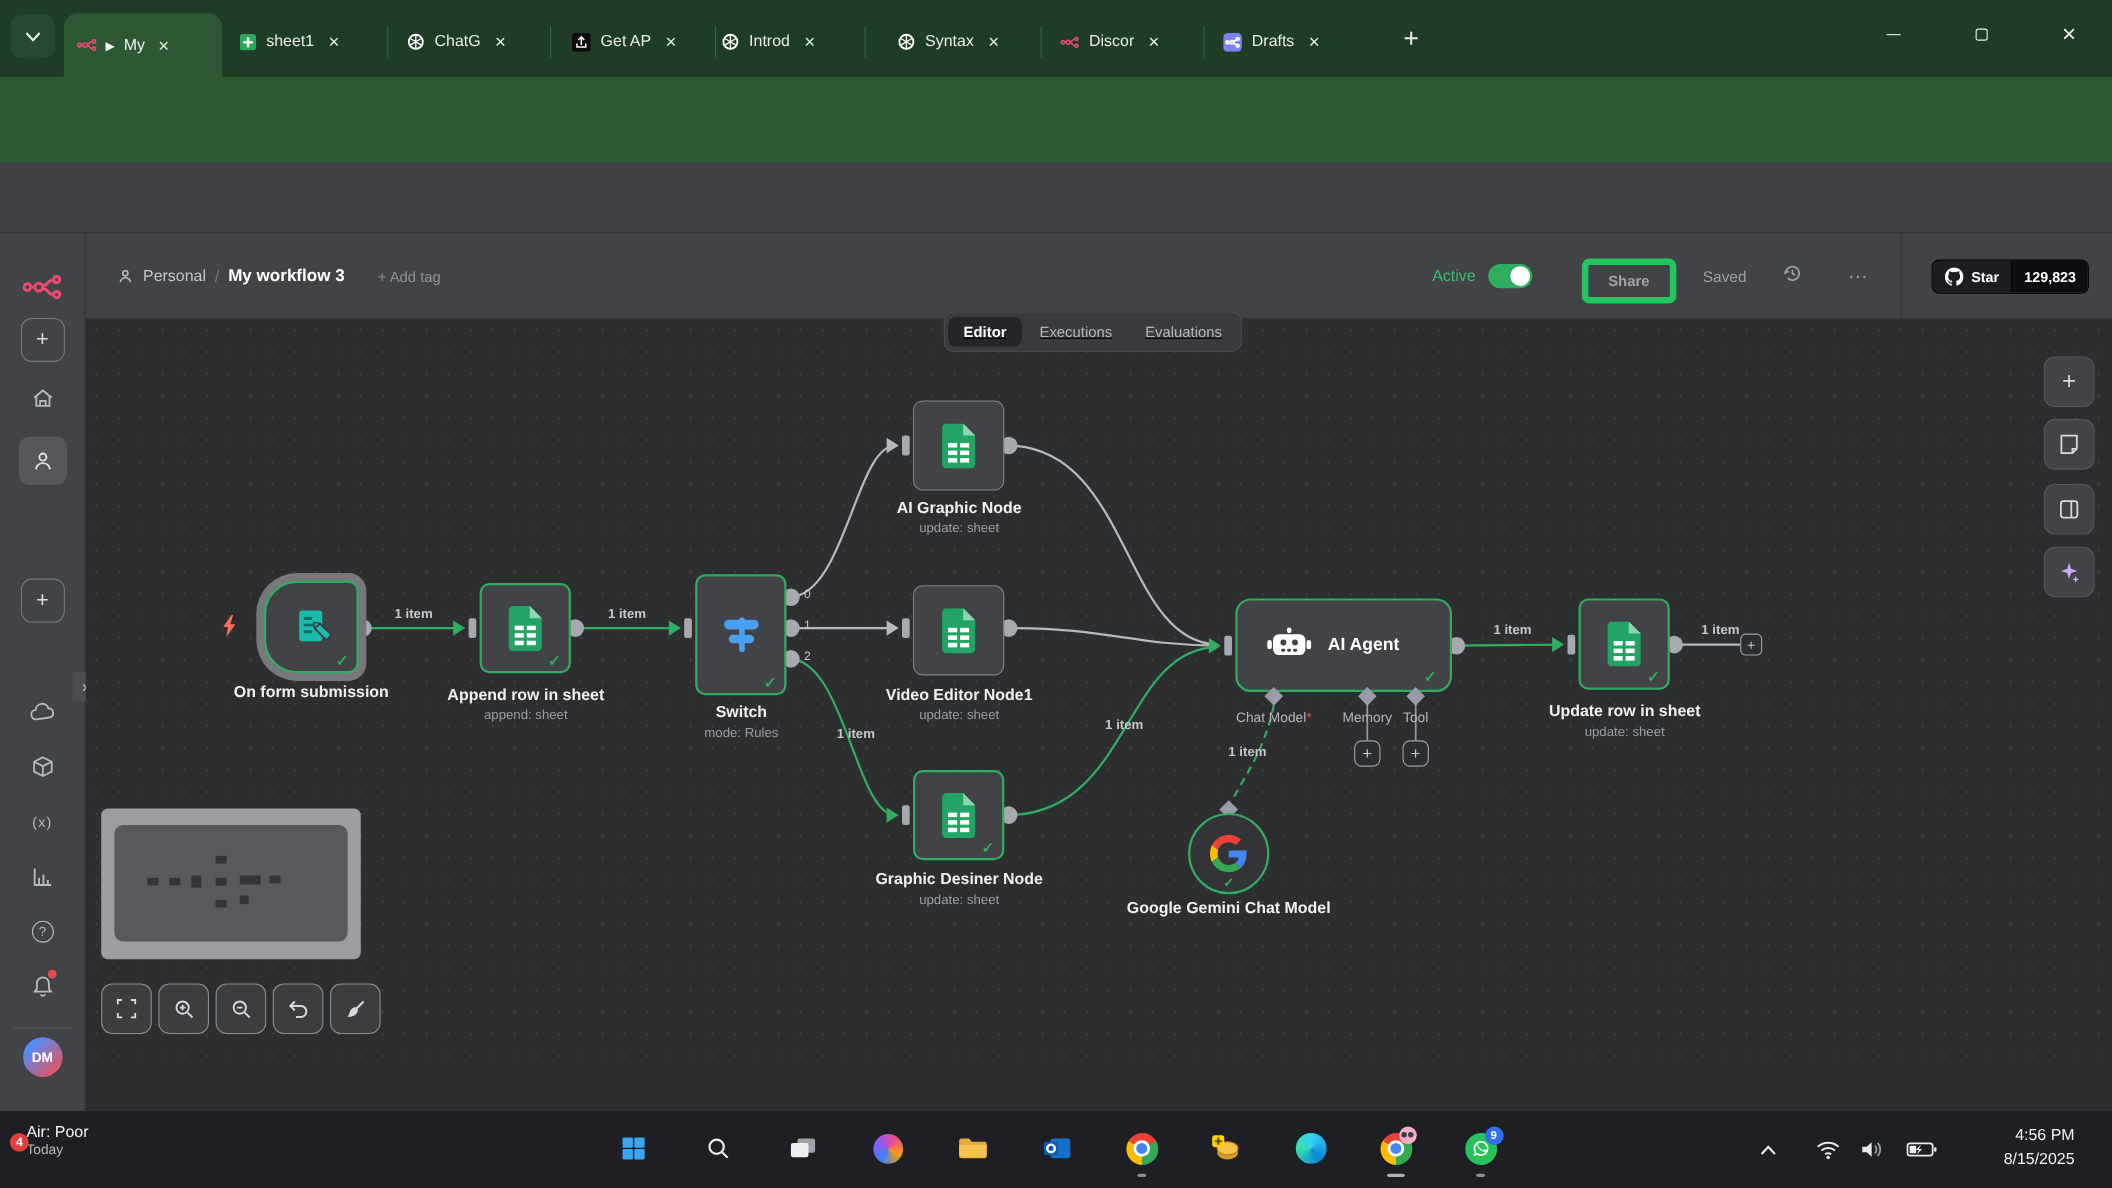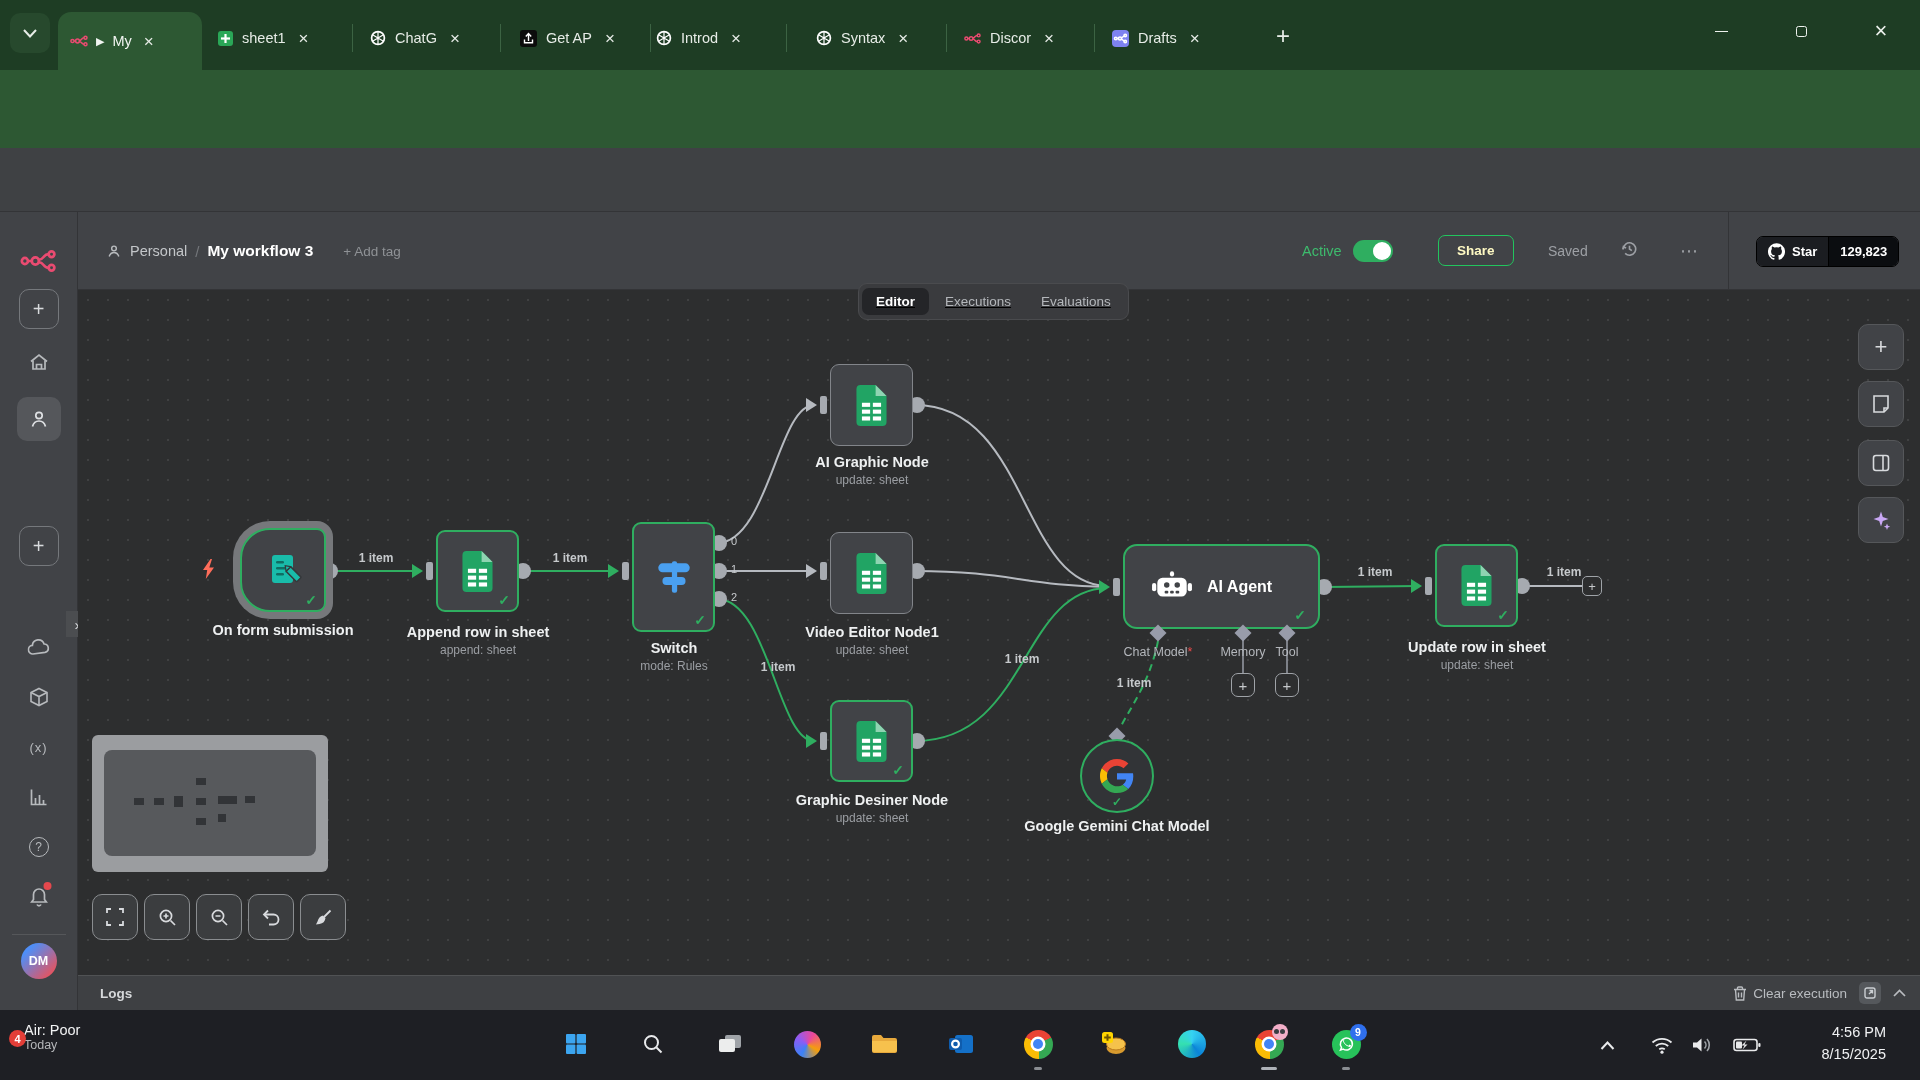--- a/index.html
+++ b/index.html
@@ -57,21 +57,21 @@
   
   .wfheader { position:absolute; left:78px; top:212px; width:1842px; height:78px; background:#414347; border-bottom:1px solid #333437; }
   .crumb { position:absolute; top:39px; transform:translateY(-50%); white-space:nowrap; }
   .crumb-project { color:#c3c6c9; font-size:14.5px; }
   .crumb-sep { color:#74777b; font-size:15px; }
   .crumb-title { color:#ffffff; font-size:15.5px; font-weight:bold; }
   .add-tag { color:#8f9296; font-size:13.5px; }
   .active-label { color:#3dbb6d; font-size:14.5px; }
   .toggle { position:absolute; left:1275px; top:28px; width:40px; height:22px; border-radius:11px; background:#2fae60; }
   .toggle-knob { position:absolute; right:2px; top:2px; width:18px; height:18px; border-radius:50%; background:#fff; }
-  .share-btn { position:absolute; left:1360px; top:23px; padding:7px 18px; border:1px solid #22c55e; border-radius:7px; color:#fef9c3; font-size:13.5px; font-weight:bold; }
+  .share-btn { position:absolute; left:1360px; top:23px; padding:7px 18px; border:6px solid #22c55e; border-radius:7px; color:#a3a3a3; font-size:13.5px; font-weight:bold; }
   .saved-label { position:absolute; left:1470px; top:39px; transform:translateY(-50%); color:#9da0a5; font-size:14px; }
   .hdr-icon { position:absolute; top:39px; transform:translateY(-50%); color:#9da0a5; }
   .hdr-divider { position:absolute; left:1650px; top:0; width:1px; height:78px; background:#333437; }
   .star-widget { position:absolute; left:1678px; top:24px; height:31px; display:flex; border-radius:7px; overflow:hidden; font-size:13px; font-weight:bold; color:#fff; border:1px solid #000; }
   .star-left { background:#1b1d21; display:flex; align-items:center; gap:7px; padding:0 11px; }
   .star-right { background:#0b0d10; display:flex; align-items:center; padding:0 11px; border-left:1px solid #000; }
 
   
   .viewtabs { position:absolute; left:858px; top:283px; height:37px; background:#3a3b3e; border:1px solid #4a4b4e; border-radius:9px; display:flex; align-items:center; padding:3px; gap:2px; z-index:5;text-decoration:underline; }
   .vtab { padding:6px 14px; font-size:13.5px; color:#b4b7bb; border-radius:7px; }
@@ -787,44 +787,20 @@
         </svg>
     </div>
     <div class="rtool" style="top:207px;">
       <svg width="20" height="20" viewBox="0 0 20 20">
           <path d="M10 1.5 11.8 7 17.5 9 11.8 11 10 16.5 8.2 11 2.5 9 8.2 7z" fill="#c9a8f5"></path>
           <path d="M16 13.5l.9 2.3 2.3.9-2.3.9-.9 2.3-.9-2.3-2.3-.9 2.3-.9z" fill="#c9a8f5"></path>
         </svg>
     </div>
   </div>
 
-  <div class="logsbar">
-    <span class="logs-title">Logs</span>
-    <span class="logs-right">
-      <span style="display:flex; align-items:center; gap:6px;">
-        <svg width="14" height="15" viewBox="0 0 14 15">
-            <g fill="none" stroke="#b9bcc0" stroke-width="1.4">
-              <path d="M1 3.5h12M4.5 3.5V2a1 1 0 0 1 1-1h3a1 1 0 0 1 1 1v1.5M2.5 3.5 3.3 14h7.4l.8-10.5M5.5 6.5v5M8.5 6.5v5"></path>
-            </g>
-          </svg>
-        <span>Clear execution</span>
-      </span>
-      <span class="popout">
-        <svg width="12" height="12" viewBox="0 0 12 12">
-            <g fill="none" stroke="#caced2" stroke-width="1.4">
-              <rect x="1" y="1" width="10" height="10" rx="2"></rect>
-              <path d="M5 7l3.5-3.5M5.5 3.5H8.5V6.5"></path>
-            </g>
-          </svg>
-      </span>
-      <svg width="13" height="8" viewBox="0 0 13 8">
-          <polyline points="1,7 6.5,1.5 12,7" fill="none" stroke="#b9bcc0" stroke-width="1.7"></polyline>
-        </svg>
-    </span>
-  </div>
 
   <div class="taskbar">
     <div class="tb-weather">
       <span style="position:relative;">
         <span class="wx-badge">4</span>
         <span class="wx-icon"></span>
       </span>
       <span>
         <div class="wx-t1">Air: Poor</div>
         <div class="wx-t2">Today</div>

